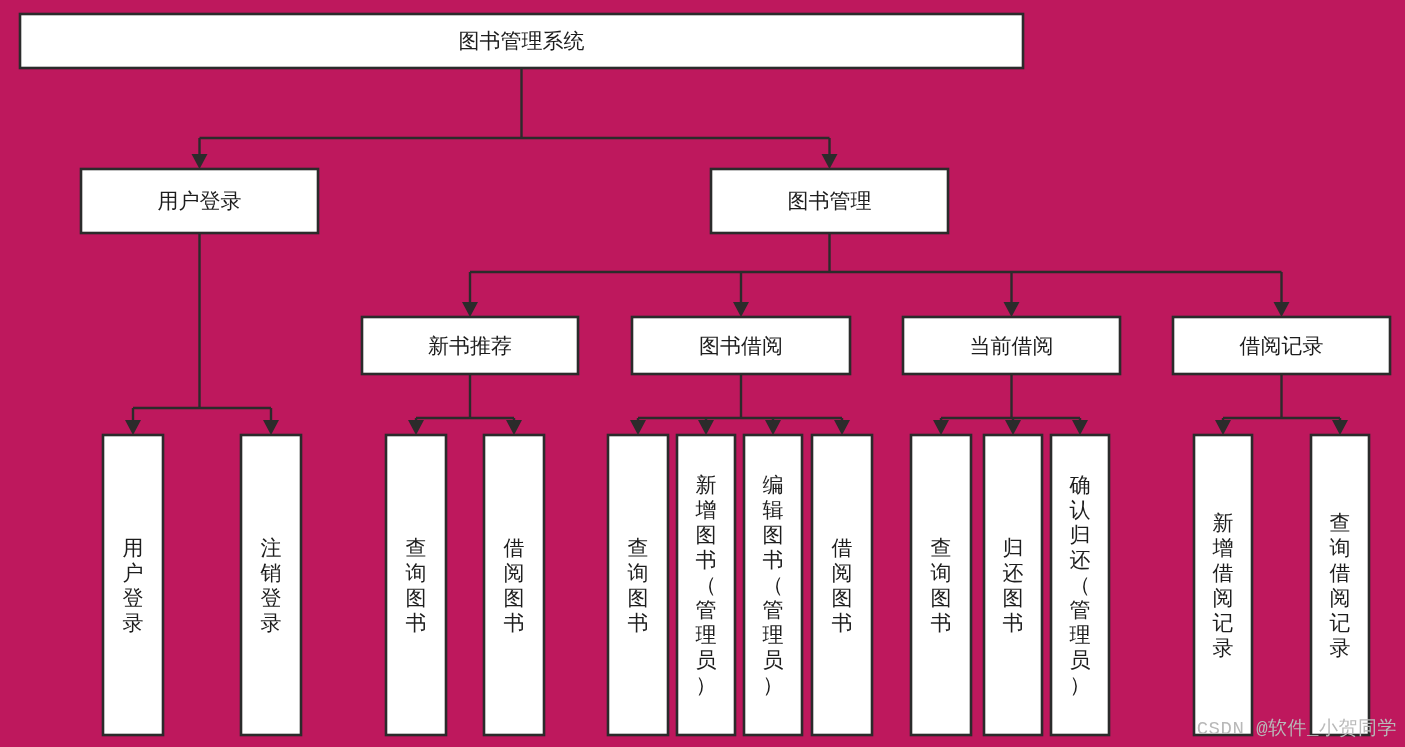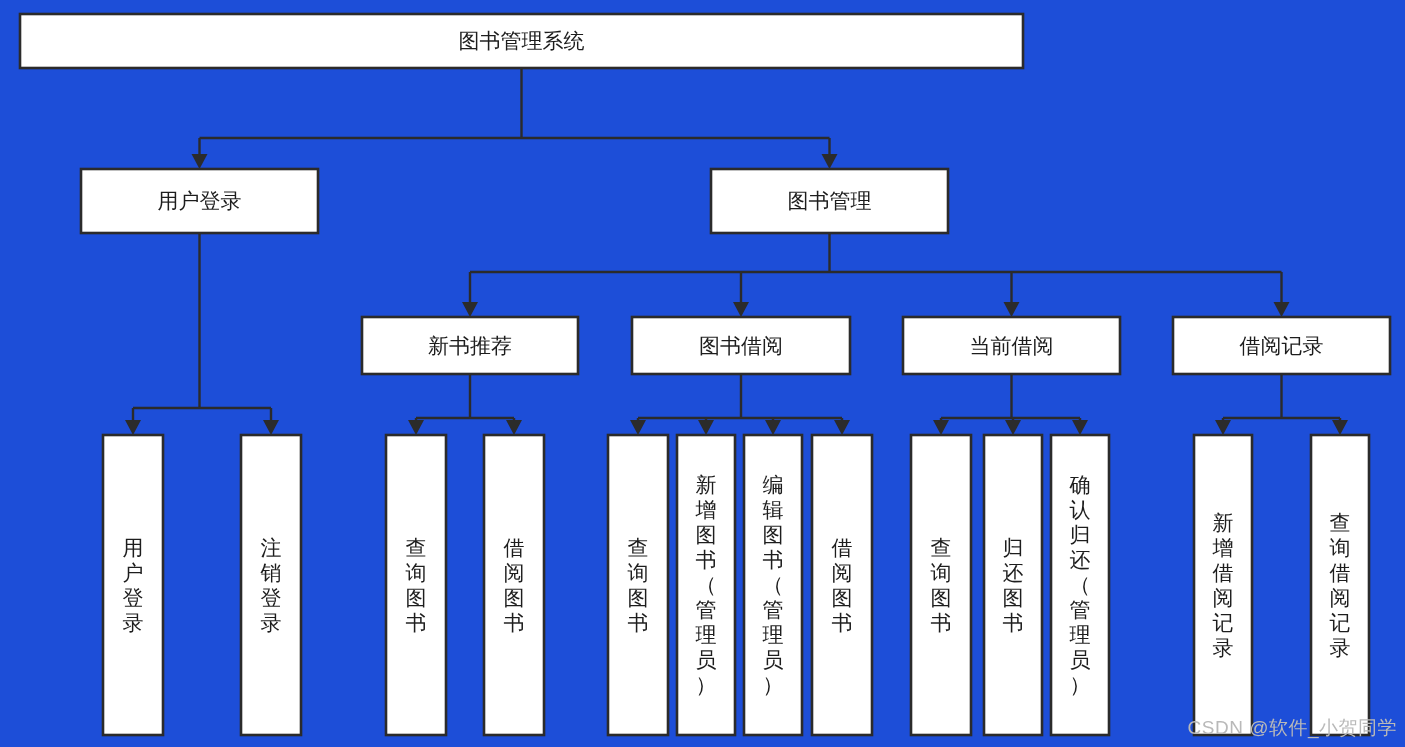--- a/index.html
+++ b/index.html
@@ -11,21 +11,21 @@
   body {
     width: 1405px;
     height: 747px;
     font-family: "DejaVu Sans", "Liberation Sans", sans-serif;
     overflow: hidden;
   }
   #diagram-root {
     position: relative;
     width: 1405px;
     height: 747px;
-    background: #1d4ed8;
+    background: #be185d;
   }
   svg#flow-svg {
     position: absolute;
     left: 0;
     top: 0;
     width: 1405px;
     height: 747px;
     display: block;
   }
   .node-box {
@@ -52,21 +52,21 @@
     fill: none;
   }
   .arrow-head {
     fill: #2b2b2b;
     stroke: none;
   }
   .watermark-text {
     position: absolute;
     right: 8px;
     bottom: 6px;
-    font-family: Liberation Sans, sans-serif;
+    font-family: Liberation Mono, monospace;
     font-size: 19px;
     color: #b9b9b9;
     letter-spacing: 0.5px;
     white-space: nowrap;
     user-select: none;
   }
 </style>
 </head>
 <body>
 

